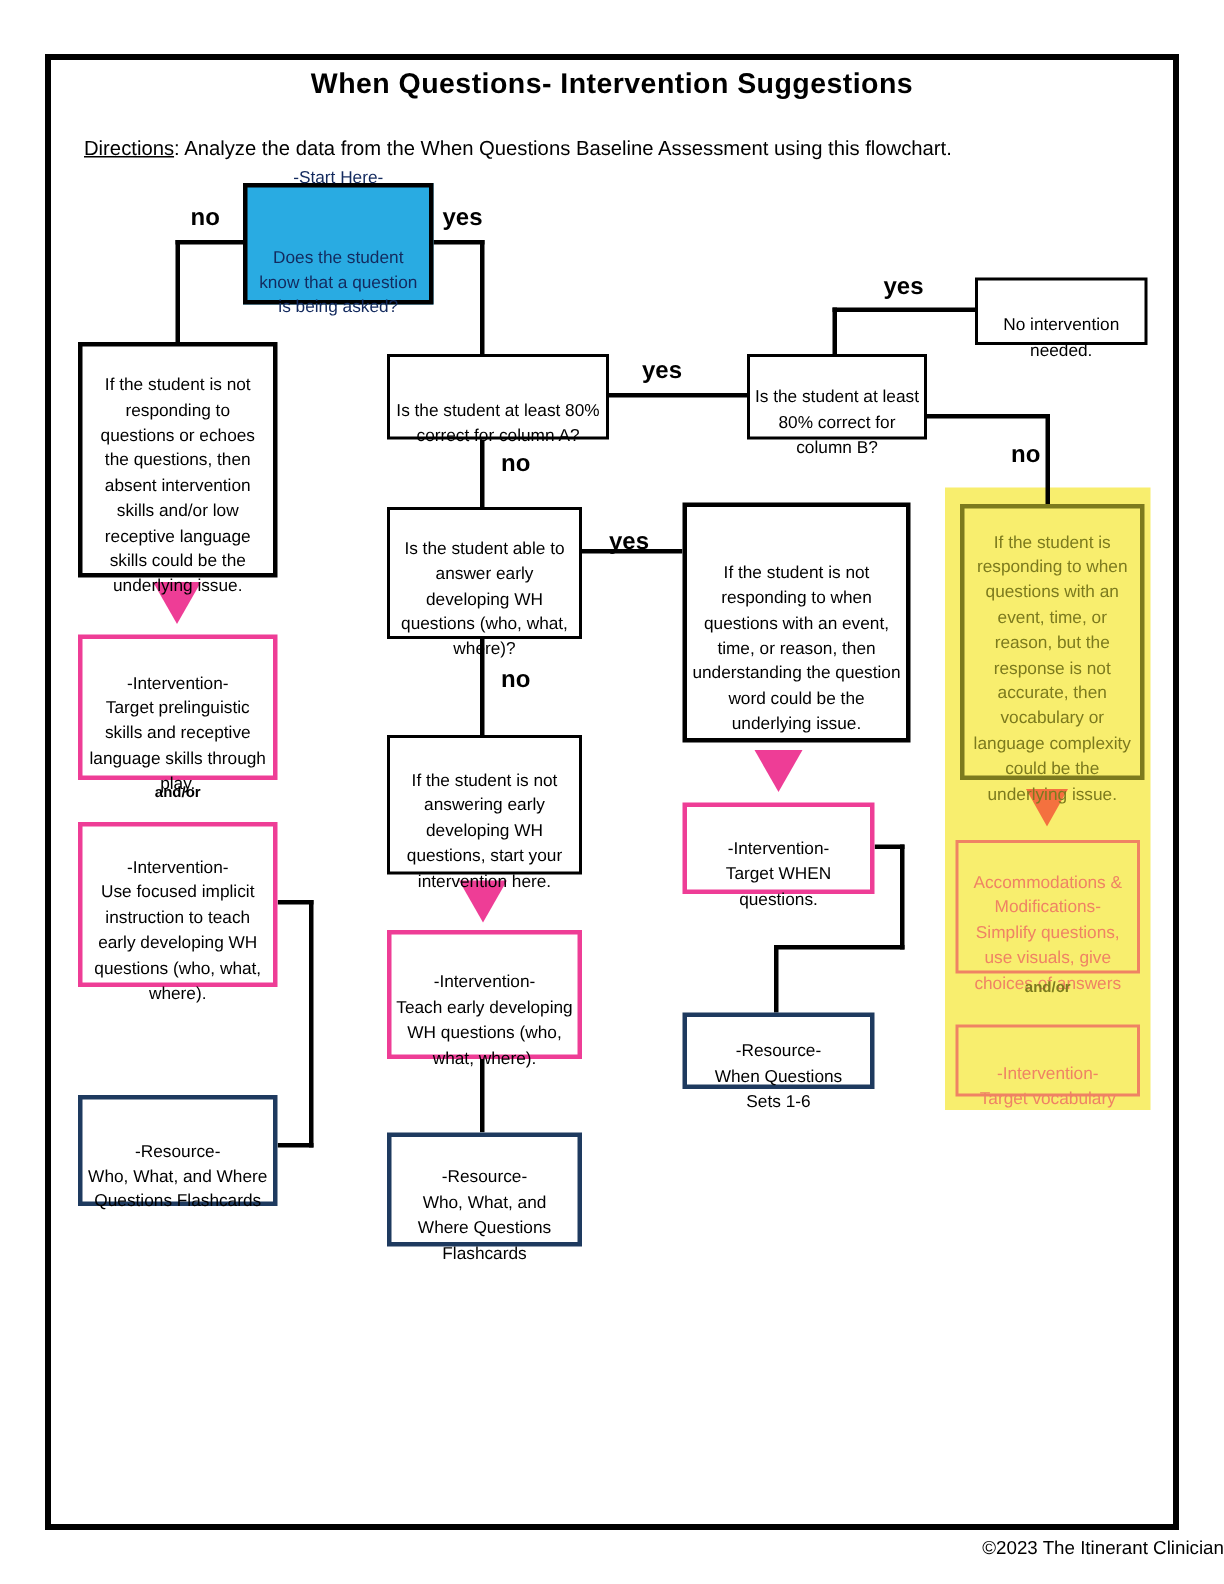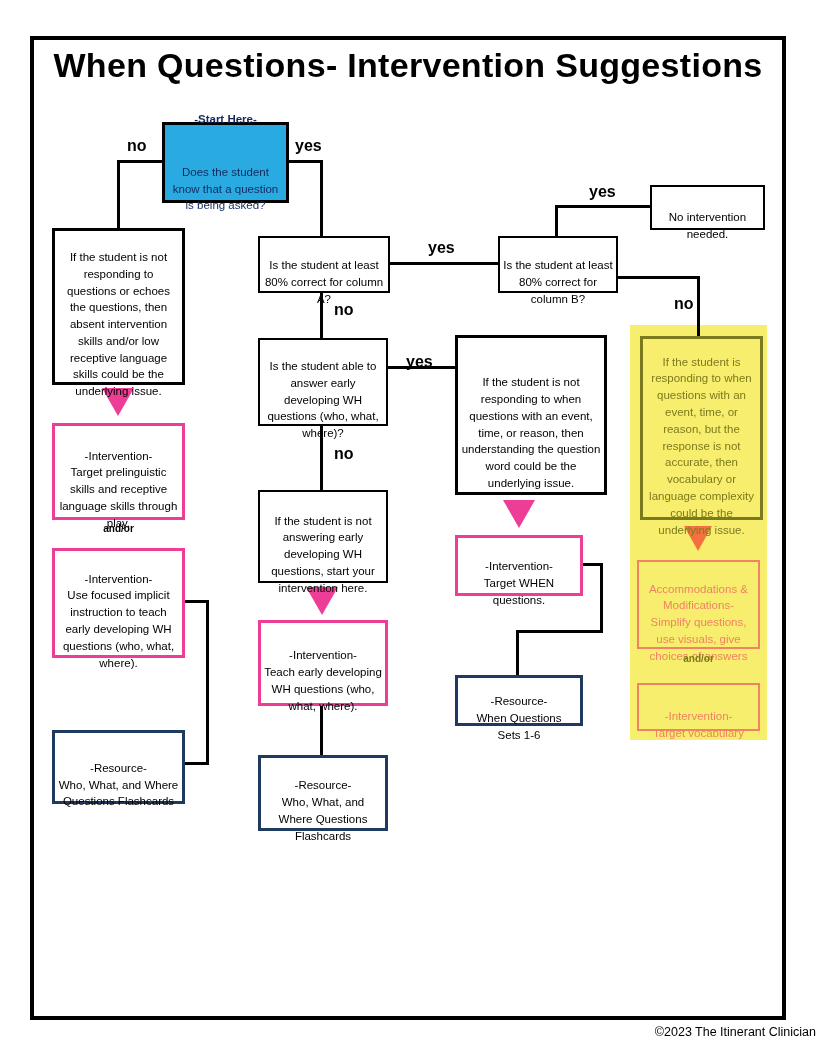--- a/index.html
+++ b/index.html
@@ -4,34 +4,34 @@
 <style>
   * { margin:0; padding:0; box-sizing:border-box; }
   html,body { background:#ffffff; }
   body {
     width:816px; height:1056px; position:relative;
     font-family:"Liberation Sans", sans-serif; color:#000;
   }
   .canvas { position:absolute; left:0; top:0; width:816px; height:1056px; background:#fff; }
   .frame { position:absolute; left:30px; top:36px; width:756px; height:984px; border:4px solid #000; background:#fff; }
   .title { position:absolute; top:46px; left:30px; width:756px; text-align:center;
-           font-size:34px; font-weight:bold; letter-spacing:0.3px; }
+           font-size:19px; font-weight:bold; letter-spacing:0.3px; }
   .directions { position:absolute; top:91px; left:56px; font-size:13.5px; }
   .dir-label { text-decoration:underline; }
   .yellow-panel { position:absolute; left:630px; top:325px; width:137px; height:415px;
                   background:var(--yellow_panel,#f8ee6e); }
   .hline,.vline { position:absolute; background:#000; }
   .hline { height:3px; } .vline { width:3px; }
   .node { position:absolute; display:flex; flex-direction:column; align-items:center; justify-content:center;
           text-align:center; background:#fff; border:2px solid #000; padding:3px;
           font-size:11.5px; line-height:1.46; }
   .node .txt { white-space:pre-line; display:block; width:100%;margin-top:36px; }
   .node.thick { border-width:3px; }
   .node.blue { background:var(--start_fill,#29abe2); color:var(--start_text,#132a5e); border-width:3px; }
-  .node.blue .hd { font-weight:bold; display:block; }
+  .node.blue .hd { font-weight:normal; display:block; }
   .node.pink { border:3px solid var(--pink,#ee3d96); }
   .node.navy { border:3px solid var(--navy,#1e3a5f); }
   .node.olive { background:transparent; border:3px solid var(--olive,#7c7a1e); color:var(--olive,#7c7a1e); }
   .node.coral { background:transparent; border:2px solid var(--coral,#ef8364); color:var(--coral,#ef8364); }
   .edge-label { position:absolute; font-weight:bold; font-size:16px; }
   .andor { position:absolute; font-weight:bold; font-size:10px; text-align:center; }
   .andor.olive { color:var(--olive,#7c7a1e); }
   .arrow { position:absolute; width:0; height:0;
            border-left:16px solid transparent; border-right:16px solid transparent;
            border-top:28px solid var(--pink,#ee3d96); }
@@ -39,20 +39,21 @@
                   border-top-color:var(--orange_arrow,#f4713f); }
   .footer { position:absolute; top:1025px; left:0; width:816px; text-align:right; font-size:12.5px; }
 </style>
 </head>
 <body>
 
 <div class="canvas">
   <div class="frame"></div>
 
   <h1 class="title">When Questions- Intervention Suggestions</h1>
+  <p class="directions"><span class="dir-label">Directions</span><span>: Analyze the data from the When Questions Baseline Assessment using this flowchart.</span></p>
 
   <div class="yellow-panel"></div>
 
   <div class="hline" style="left:117px;top:160px;width:46px"></div>
   <div class="vline" style="left:117px;top:160px;height:68px"></div>
   <div class="hline" style="left:289px;top:160px;width:34px"></div>
   <div class="vline" style="left:320px;top:160px;height:76px"></div>
   <div class="hline" style="left:388px;top:262px;width:110px"></div>
   <div class="vline" style="left:320px;top:293px;height:45px"></div>
   <div class="hline" style="left:388px;top:366px;width:67px"></div>
@@ -90,21 +91,21 @@
   <div class="andor" style="left:52px;top:523px;width:133px">and/or</div>
   <div class="node pink" style="left:52px;top:548px;width:133px;height:110px">
     <span class="txt">-Intervention-
 Use focused implicit instruction to teach early developing WH questions (who, what, where).</span>
   </div>
   <div class="node navy" style="left:52px;top:730px;width:133px;height:74px">
     <span class="txt">-Resource-
 Who, What, and Where Questions Flashcards</span>
   </div>
 
-  <div class="node" style="left:258px;top:236px;width:132px;height:57px">
+  <div class="node" style="left:258px;top:236px;width:148px;height:57px">
     <span class="txt">Is the student at least 80% correct for column A?</span>
   </div>
   <div class="node" style="left:258px;top:338px;width:130px;height:88px">
     <span class="txt">Is the student able to answer early developing WH questions (who, what, where)?</span>
   </div>
   <div class="node" style="left:258px;top:490px;width:130px;height:93px">
     <span class="txt">If the student is not answering early developing WH questions, start your intervention here.</span>
   </div>
   <div class="node pink" style="left:258px;top:620px;width:130px;height:86px">
     <span class="txt">-Intervention-

